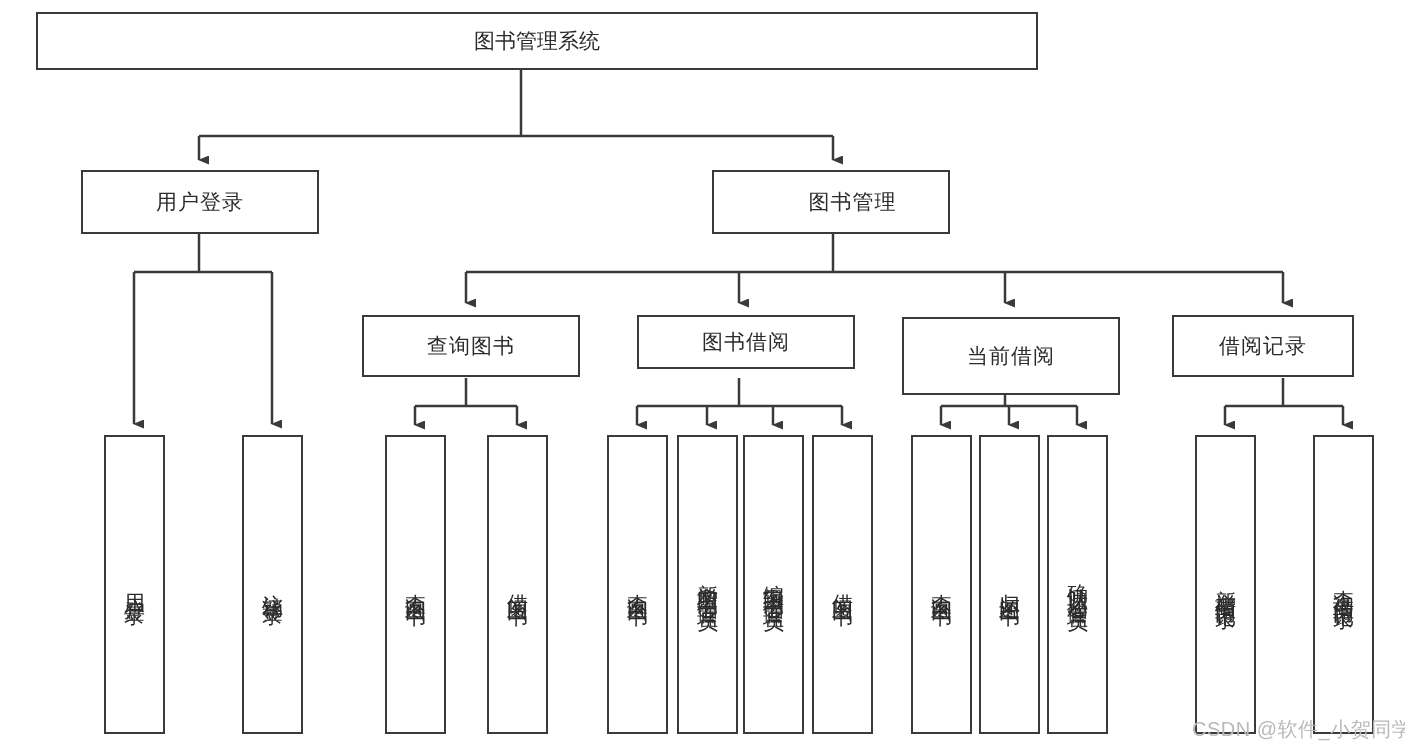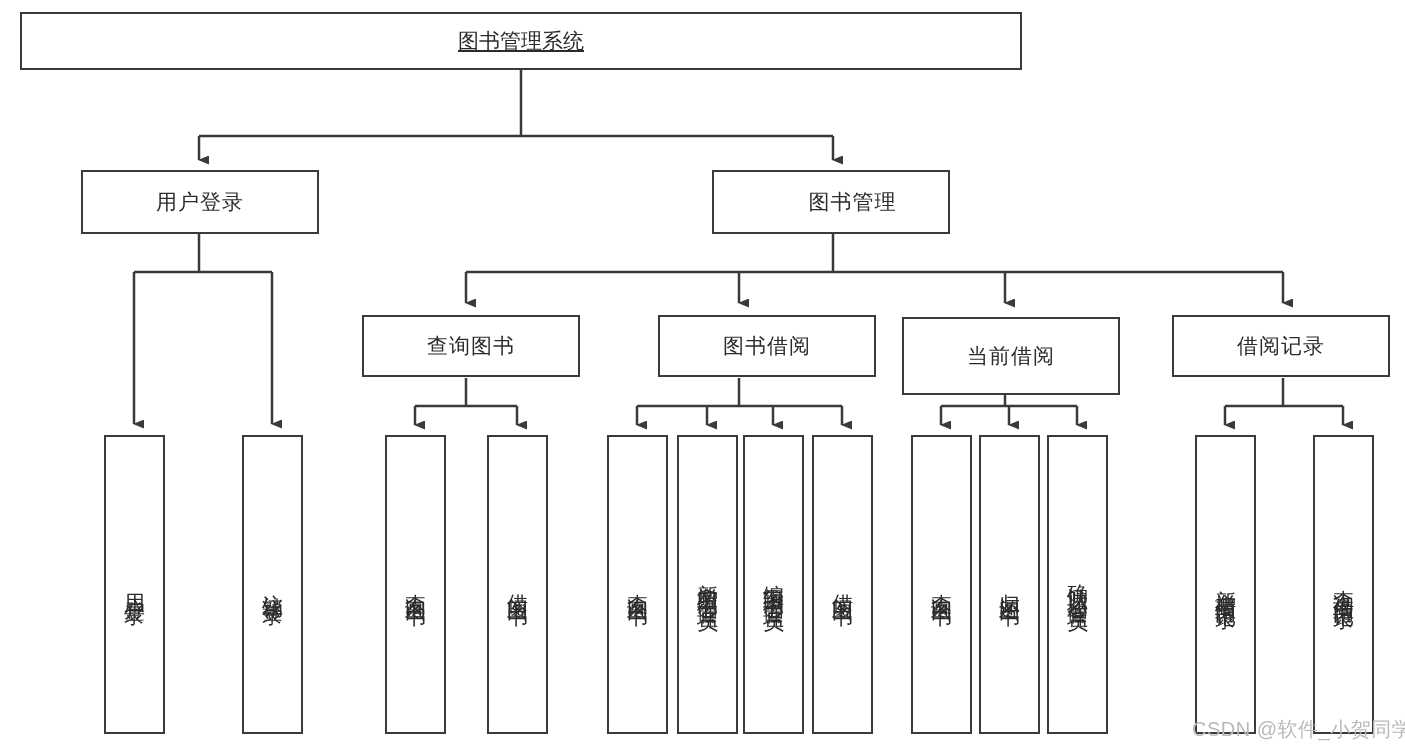--- a/index.html
+++ b/index.html
@@ -115,41 +115,41 @@
       <path d="M1009,406 L1009,425" marker-end="url(#arrowhead)"></path>
       <path d="M1077,406 L1077,425" marker-end="url(#arrowhead)"></path>
 
       <path d="M1283,378 L1283,406"></path>
       <path d="M1225,406 L1343,406"></path>
       <path d="M1225,406 L1225,425" marker-end="url(#arrowhead)"></path>
       <path d="M1343,406 L1343,425" marker-end="url(#arrowhead)"></path>
     </g>
   </svg>
 
-  <div class="node root" style="left:20px; top:12px; width:1002px; height:58px;text-decoration:underline;">
+  <div class="node root" style="left:36px; top:12px; width:1002px; height:58px;">
     <span>图书管理系统</span>
   </div>
 
   <div class="node h" style="left:81px; top:170px; width:238px; height:64px;">
     <span>用户登录</span>
   </div>
   <div class="node h" style="left:712px; top:170px; width:238px; height:64px;padding-left:43px;">
     <span>图书管理</span>
   </div>
 
   <div class="node h" style="left:362px; top:315px; width:218px; height:62px;">
     <span>查询图书</span>
   </div>
-  <div class="node h" style="left:658px; top:315px; width:218px; height:62px;">
+  <div class="node h" style="left:637px; top:315px; width:218px; height:54px;">
     <span>图书借阅</span>
   </div>
   <div class="node h" style="left:902px; top:317px; width:218px; height:78px;">
     <span>当前借阅</span>
   </div>
-  <div class="node h" style="left:1172px; top:315px; width:218px; height:62px;">
+  <div class="node h" style="left:1172px; top:315px; width:182px; height:62px;">
     <span>借阅记录</span>
   </div>
 
   <div class="node v" style="left:104px; top:435px; width:61px; height:299px;">
     <span class="vtext">用户登录</span>
   </div>
   <div class="node v" style="left:242px; top:435px; width:61px; height:299px;">
     <span class="vtext">注销登录</span>
   </div>
 

